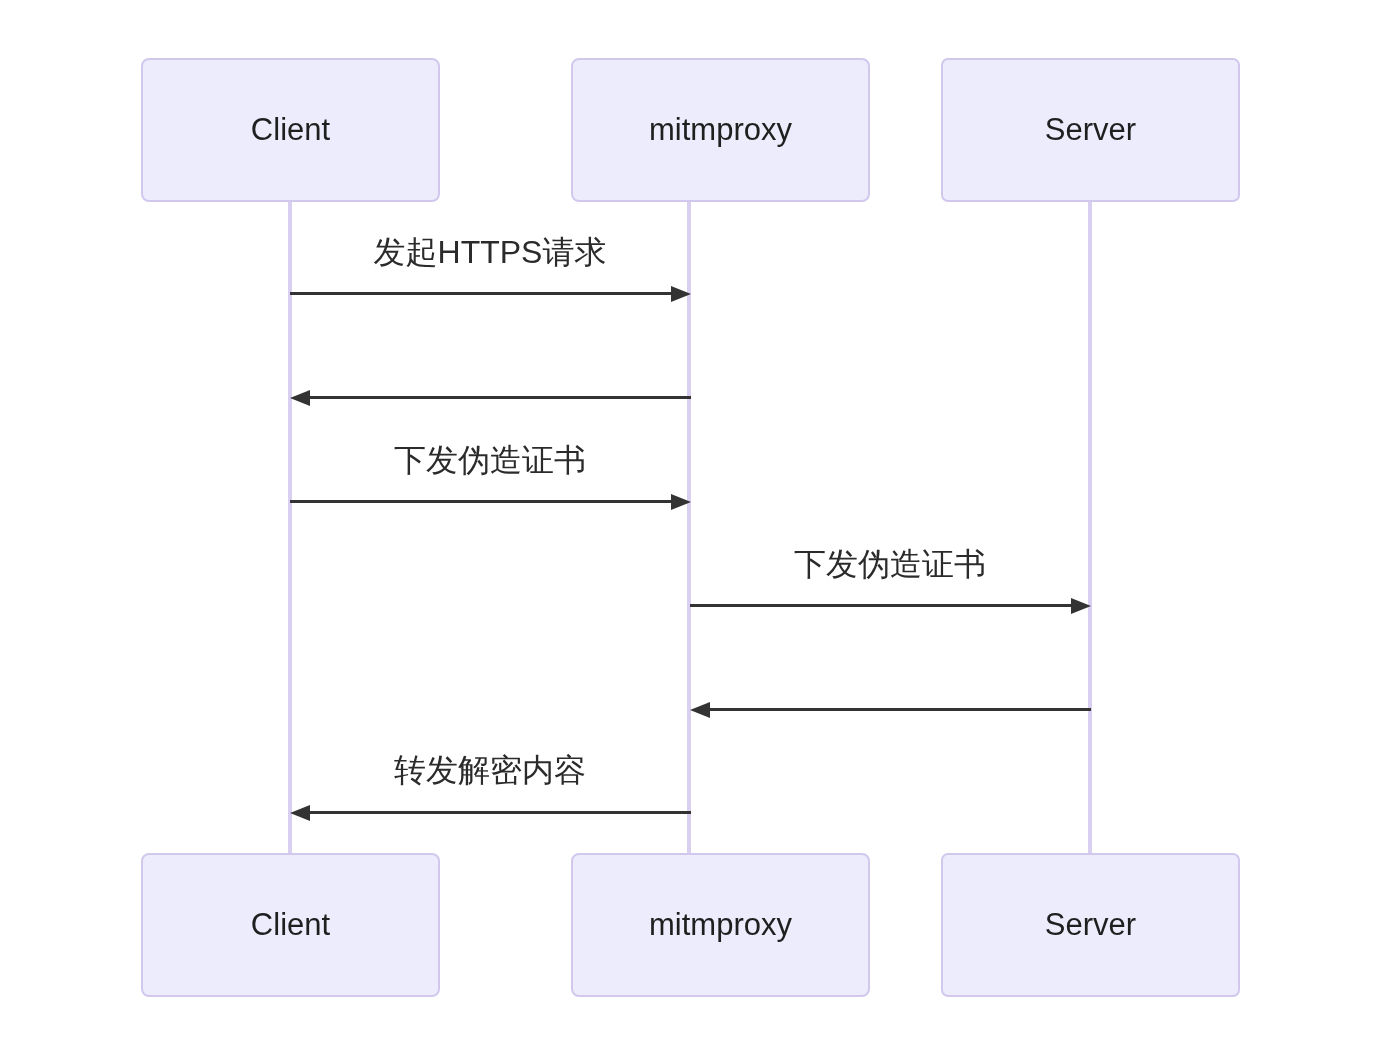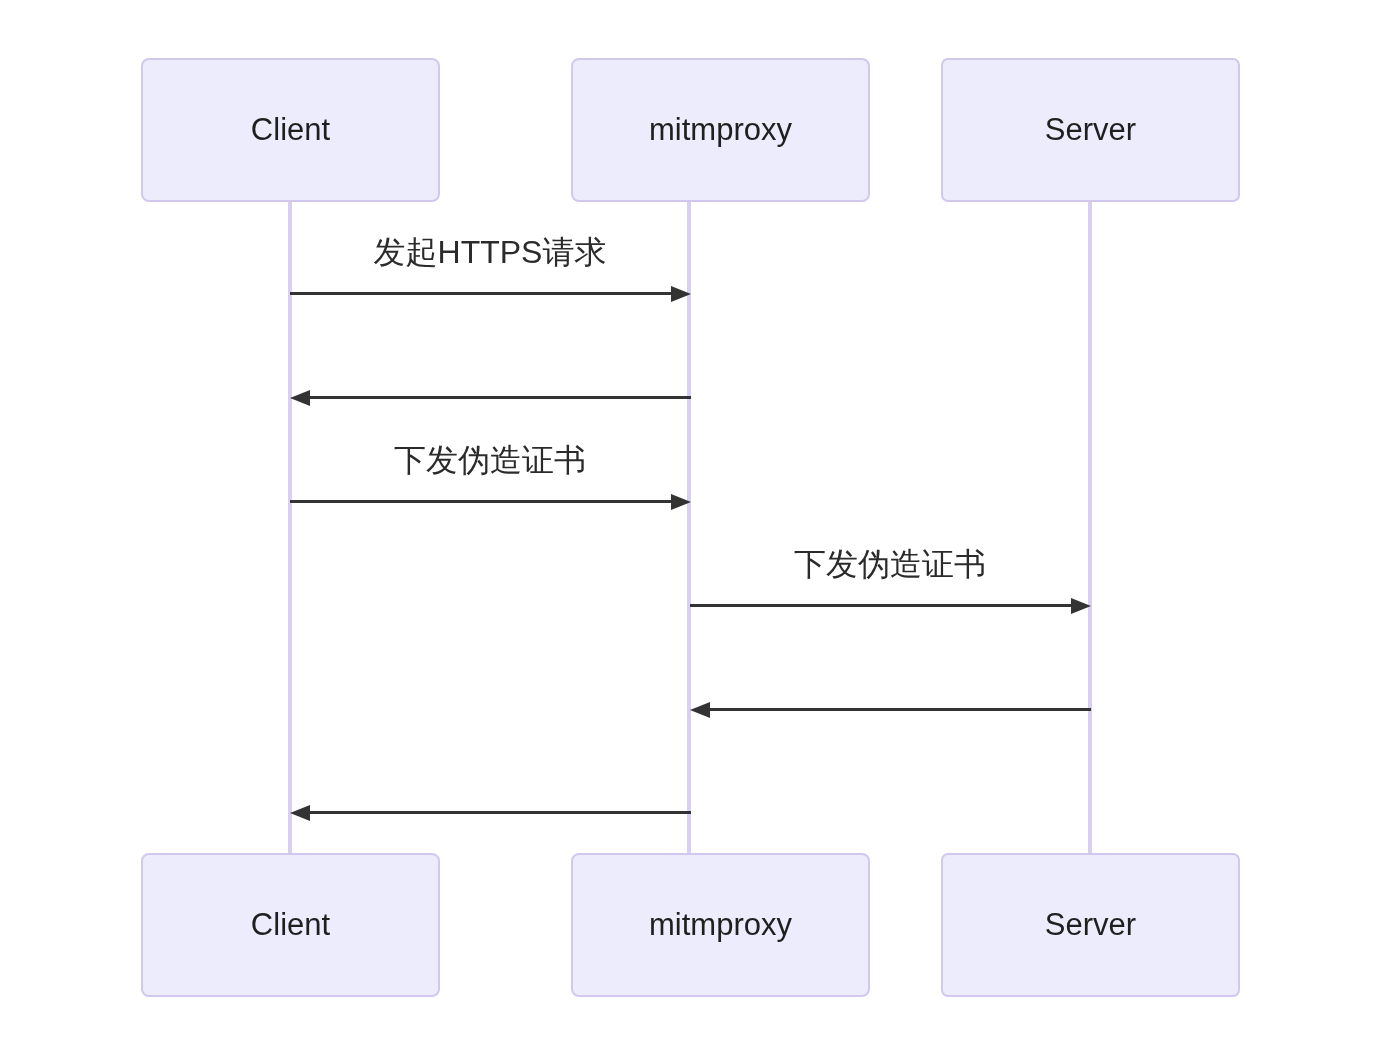--- a/index.html
+++ b/index.html
@@ -110,20 +110,21 @@
   <div class="arrow-line" style="left:290px; top:500px;"></div>
   <div class="arrowhead to-right" style="left:671px; top:494px;"></div>
 
   <div class="msg-label span-right" style="top:544px;">下发伪造证书</div>
   <div class="arrow-line" style="left:690px; top:604px;"></div>
   <div class="arrowhead to-right" style="left:1071px; top:598px;"></div>
 
   <div class="arrow-line" style="left:709px; top:708px;"></div>
   <div class="arrowhead to-left" style="left:690px; top:702px;"></div>
 
+  <div class="msg-label span-left" style="top:750px;">转发解密内容</div>
   <div class="arrow-line" style="left:309px; top:811px;"></div>
   <div class="arrowhead to-left" style="left:290px; top:805px;"></div>
 
   <div class="actor-box row-bottom col-client">
     <span>Client</span>
   </div>
   <div class="actor-box row-bottom col-mitmproxy">
     <span>mitmproxy</span>
   </div>
   <div class="actor-box row-bottom col-server">

